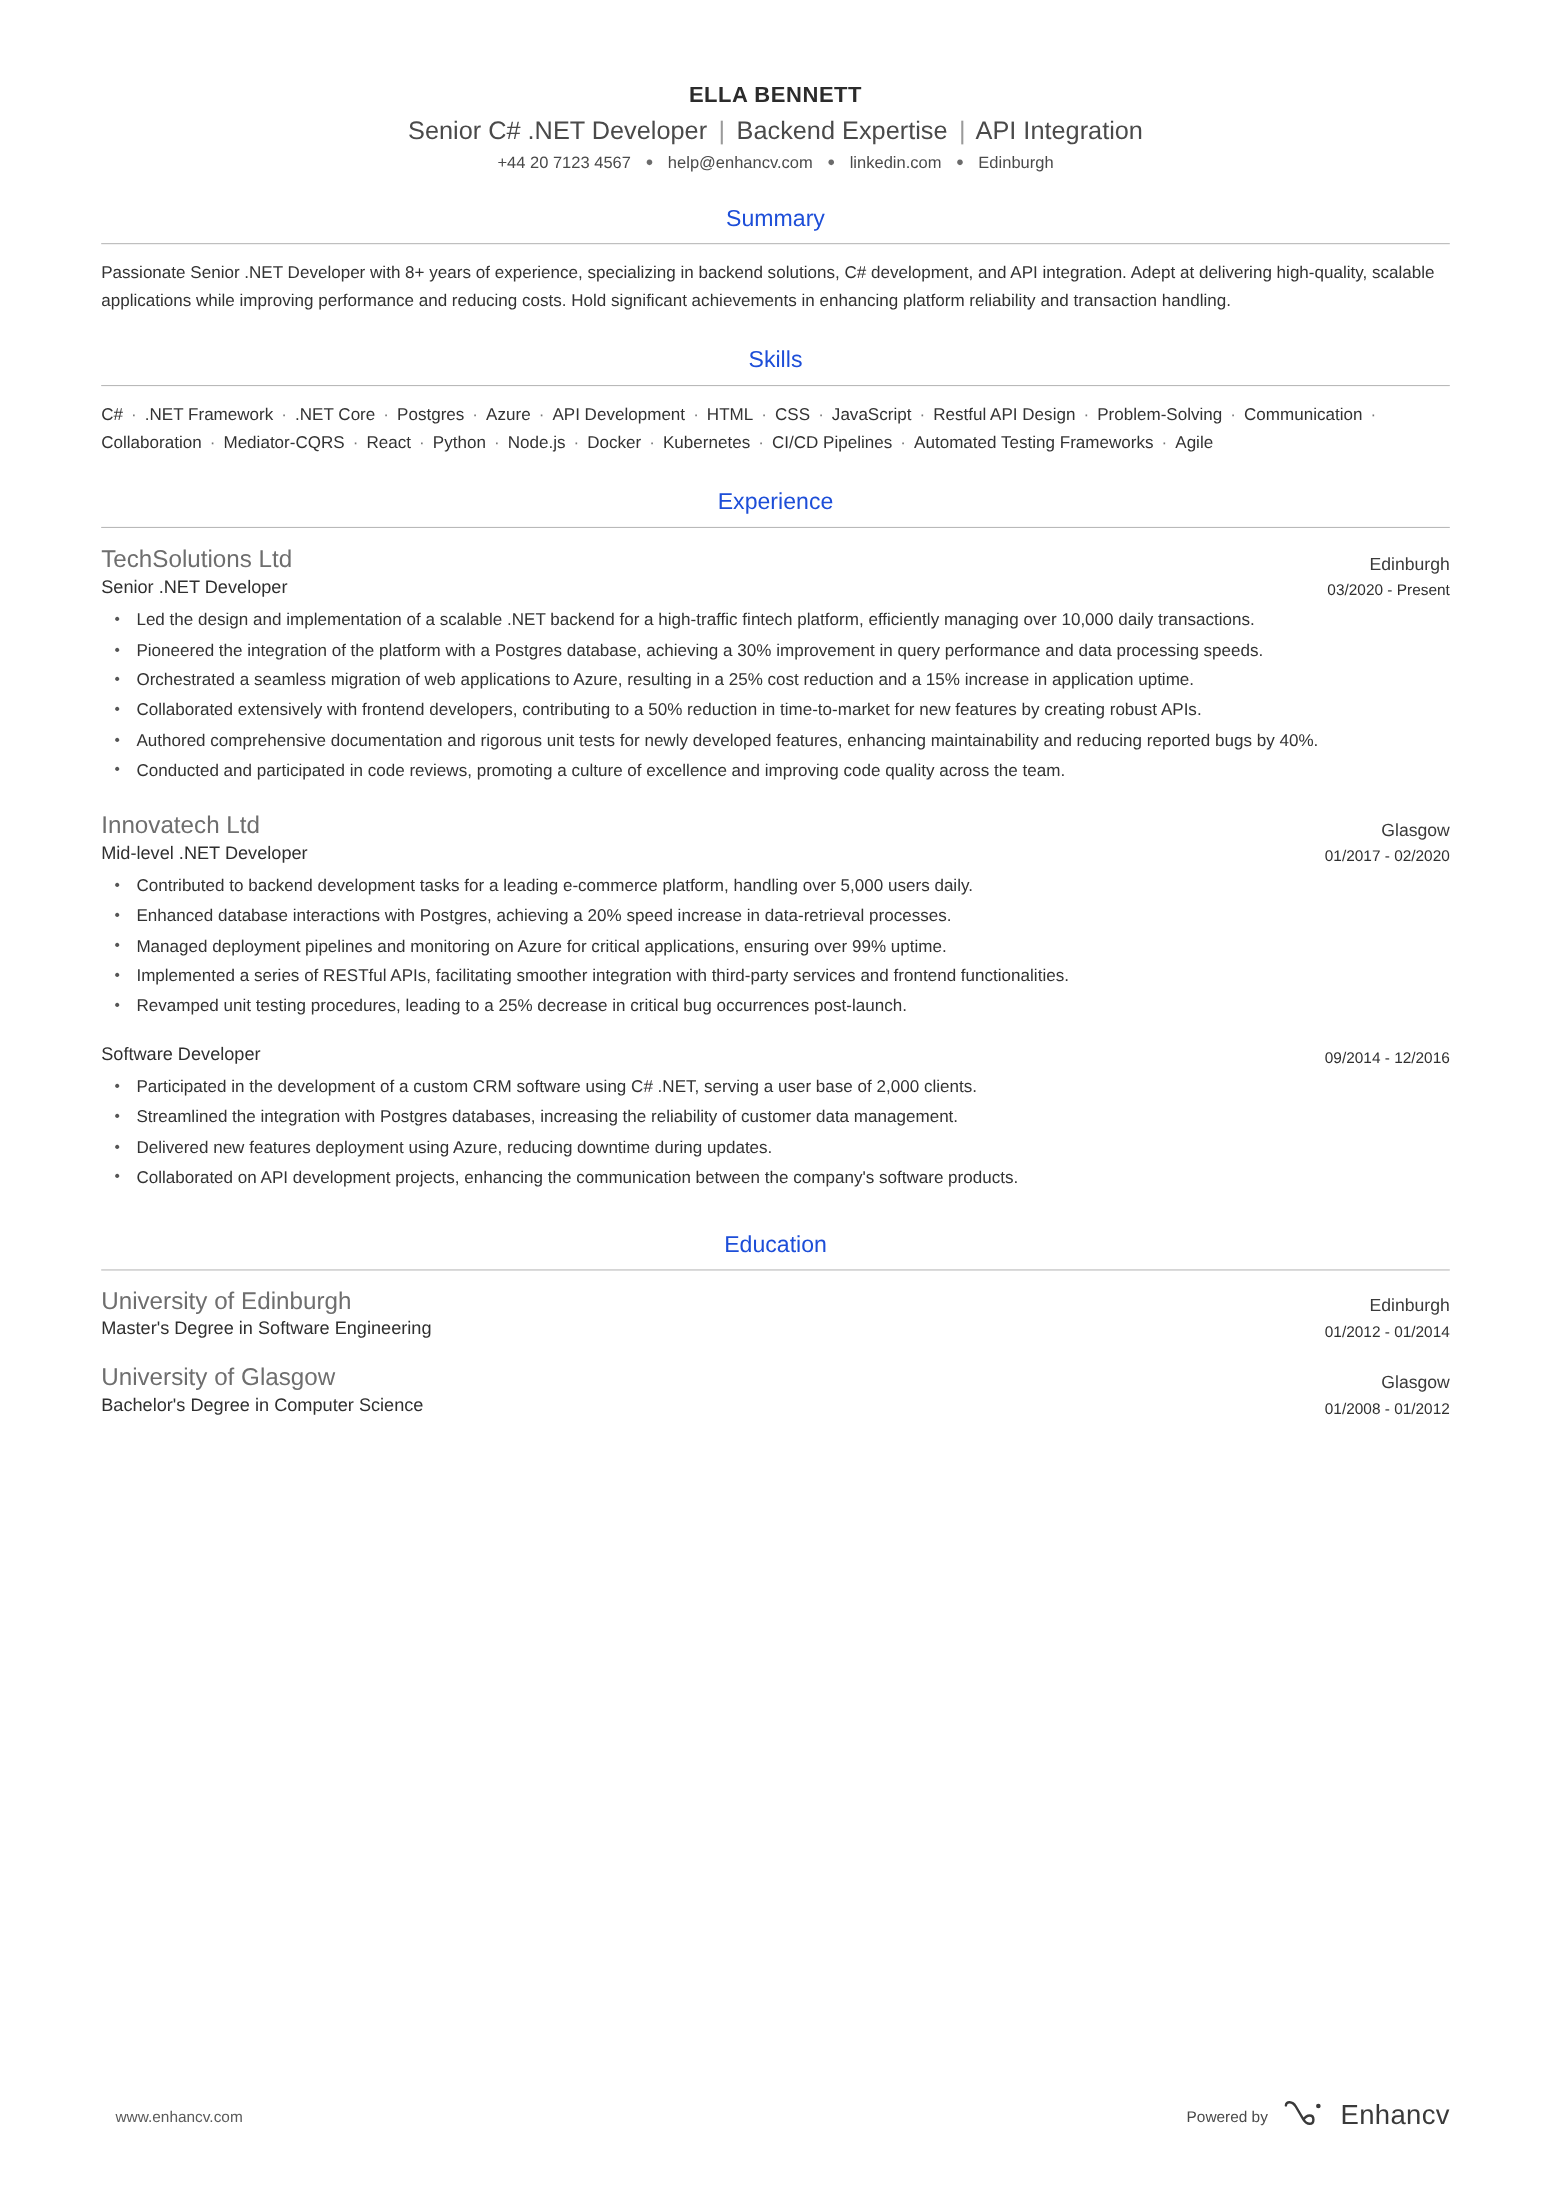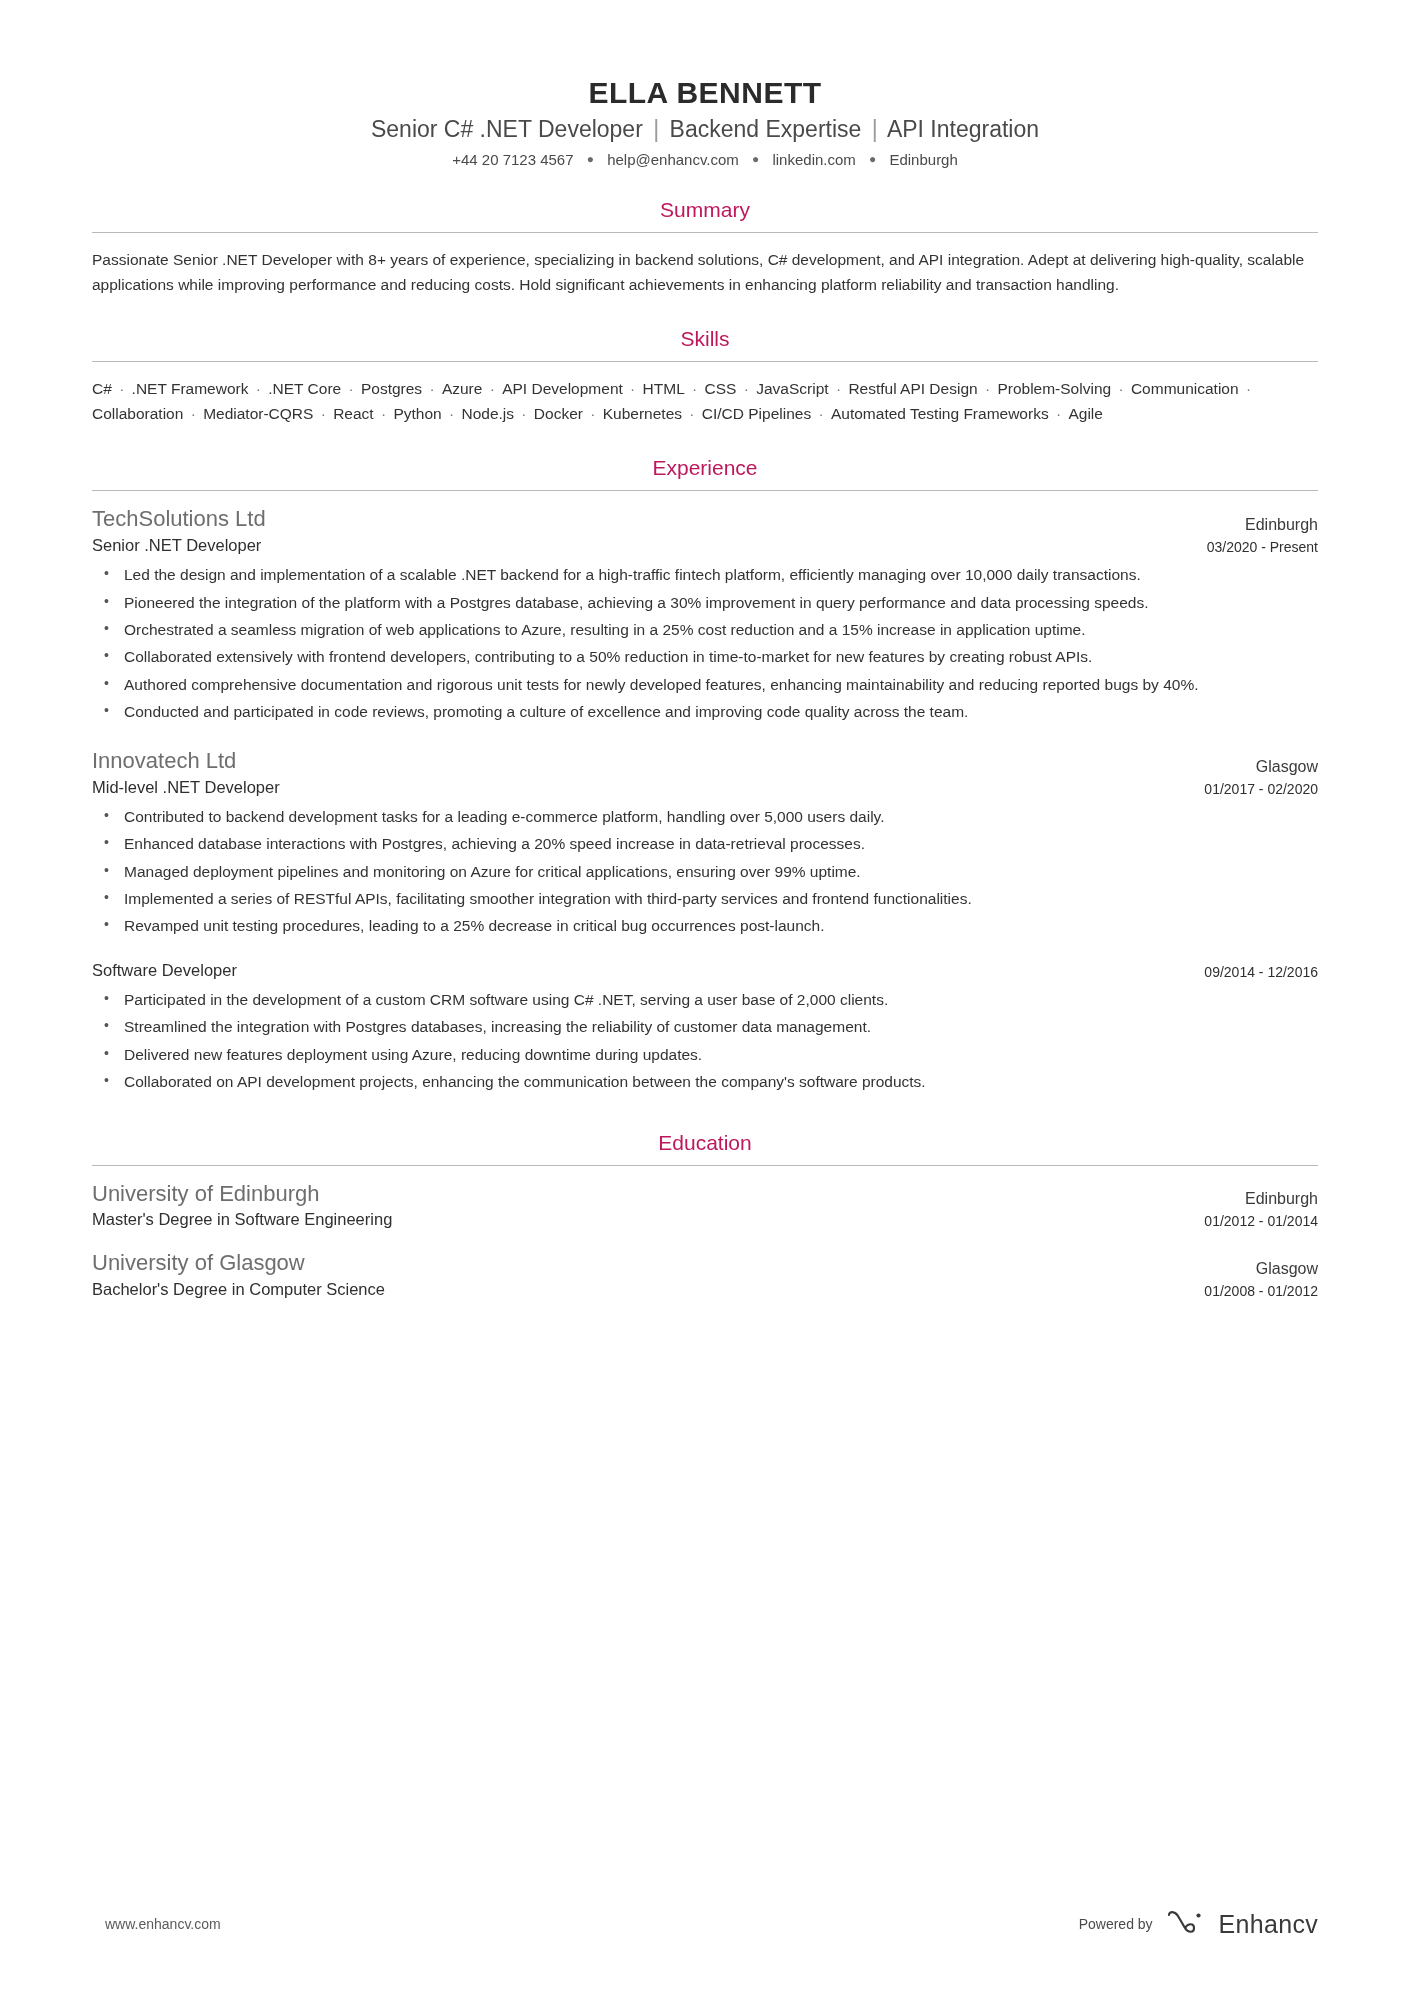--- a/index.html
+++ b/index.html
@@ -19,21 +19,21 @@
   .page {
     width: 1410px;
     height: 1995px;
     padding: 60px 92px 0 92px;
     position: relative;
   }
 
   
   .name {
     text-align: center;
-    font-size: 30px;
+    font-size: 20px;
     font-weight: bold;
     letter-spacing: 0.5px;
     color: #2b2b2b;
     margin: 16px 0 6px 0;
   }
   .headline {
     text-align: center;
     font-size: 23px;
     color: #4a4a4a;
     font-weight: 400;
@@ -56,21 +56,21 @@
     color: #6b6b6b;
     font-size: 12px;
     vertical-align: 2px;
   }
 
   
   .section { margin-top: 30px; }
   .section-title {
     text-align: center;
     font-size: 21px;
-    color: #be185d;
+    color: #1d4ed8;
     font-weight: 400;
     margin: 0 0 10px 0;
   }
   .rule {
     height: 1px;
     background: #b9b9b9;
     width: 100%;
     margin-bottom: 14px;
   }
 

